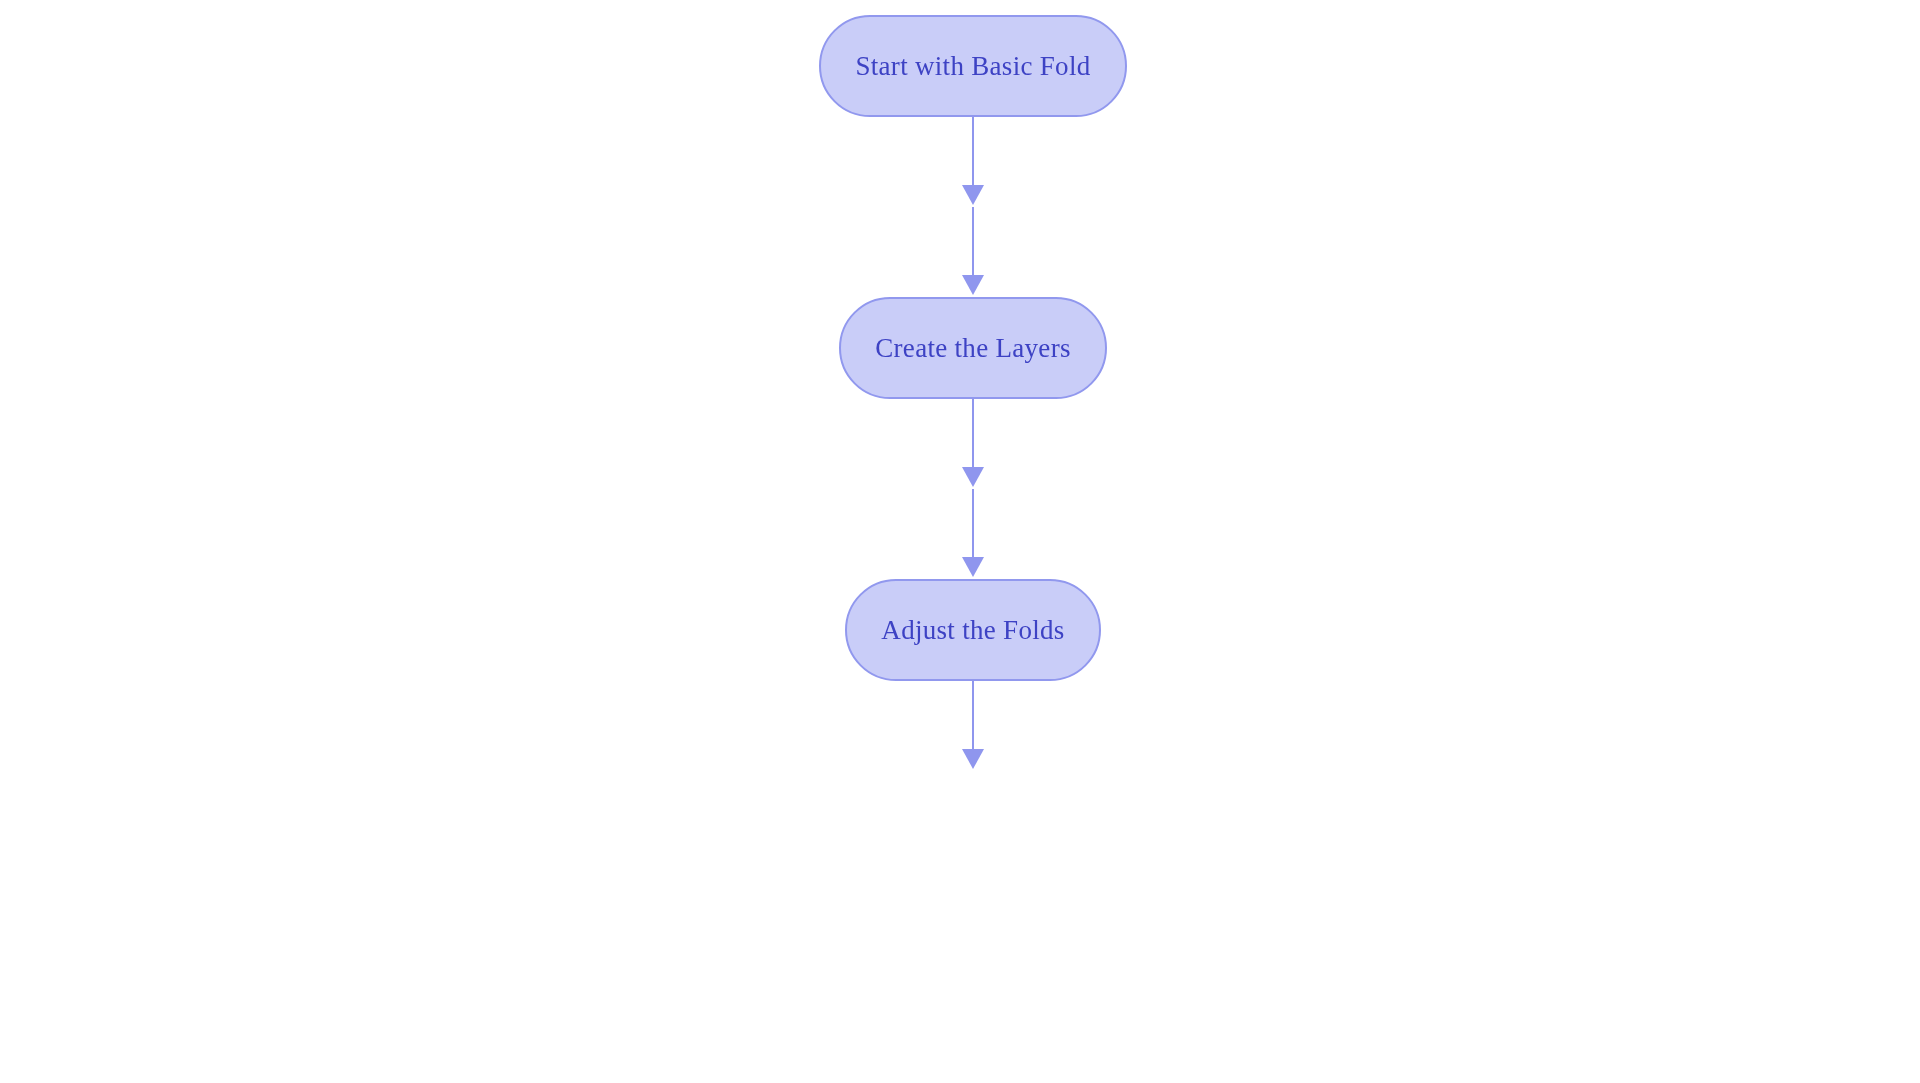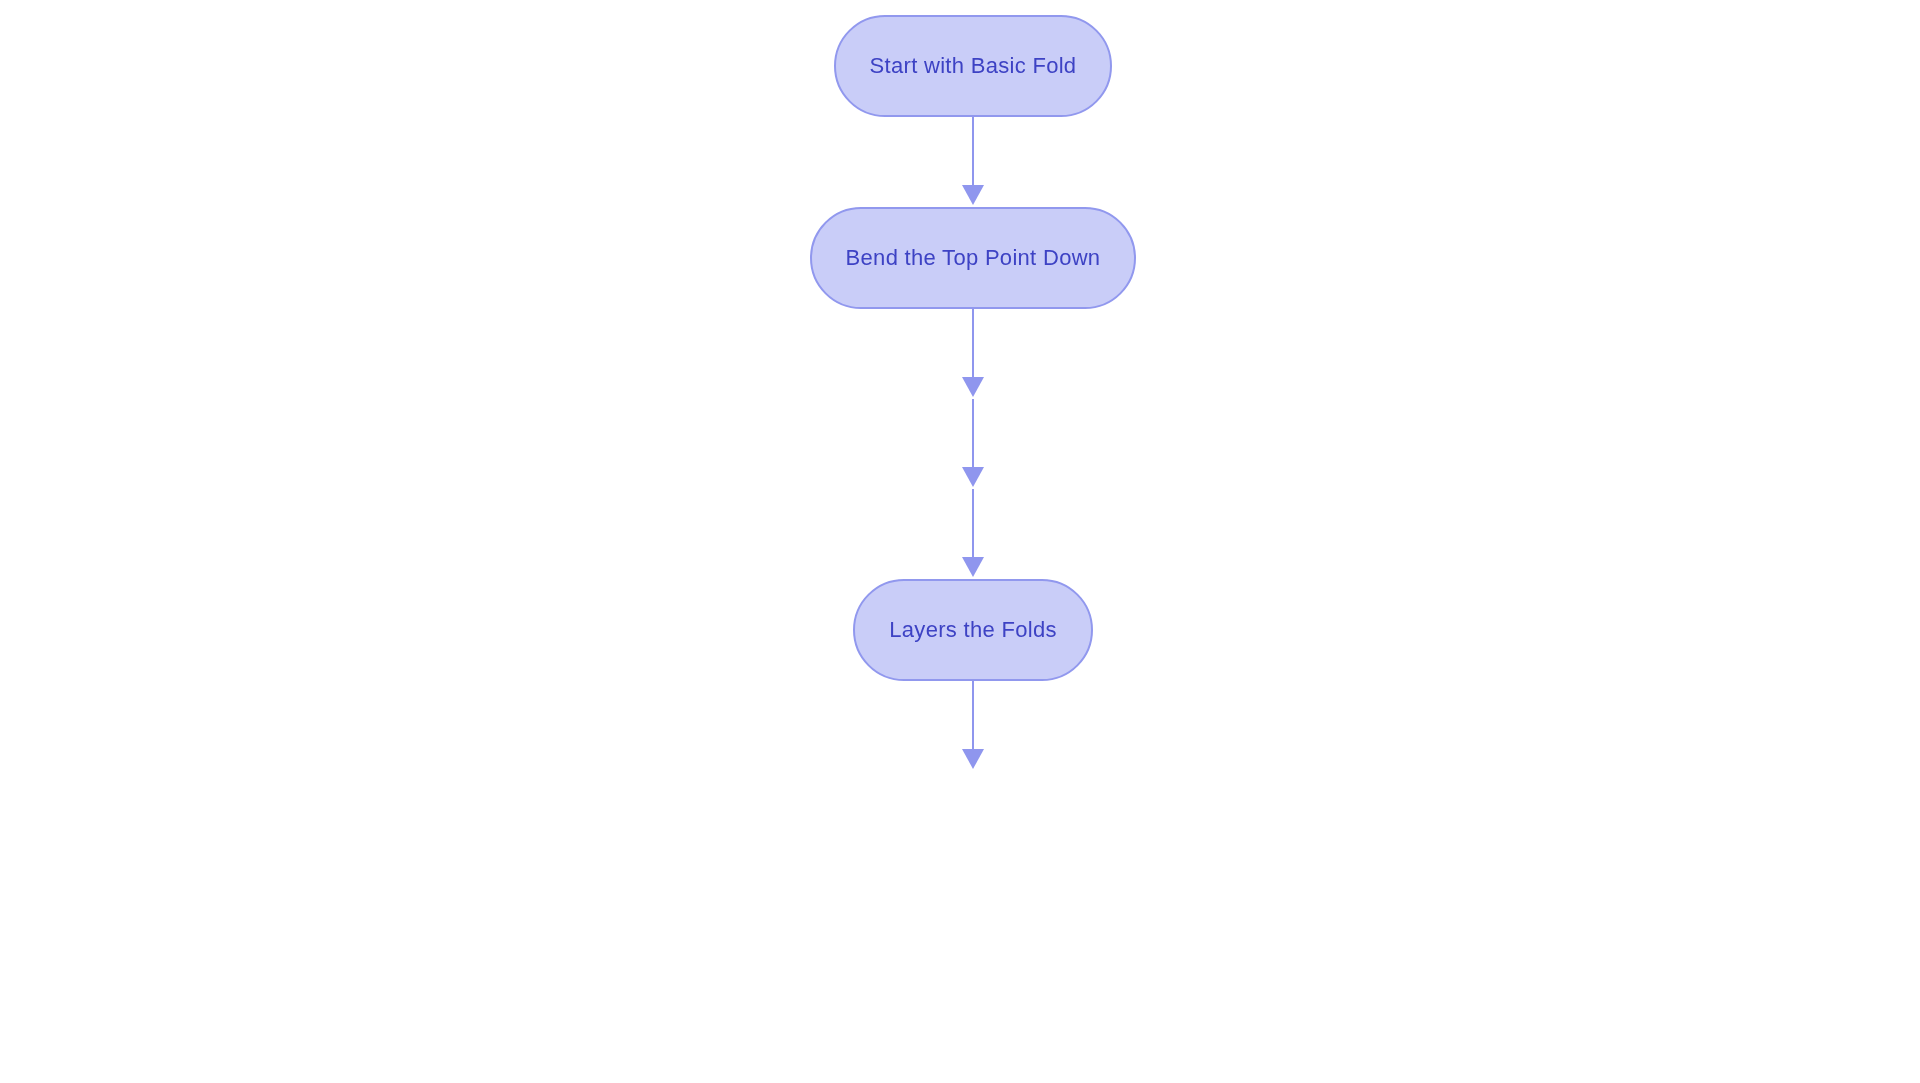--- a/index.html
+++ b/index.html
@@ -32,25 +32,26 @@
     padding:0 34px;
     min-width:240px;
     display:flex;
     align-items:center;
     justify-content:center;
     background:var(--node-fill);
     border:2px solid var(--node-border);
     border-radius:51px;
   }
   .node-label{
-    font-size:22px;
+    font-size:27px;
     letter-spacing:0.3px;
     color:var(--node-text);
     white-space:nowrap;
     text-align:center;
+    font-family:Liberation Serif, serif;
   }
   .connector{
     height:90px;
     width:24px;
     display:flex;
     flex-direction:column;
     align-items:center;
   }
   .arrow-line{
     flex:1 1 auto;
@@ -73,43 +74,43 @@
 
     <div class="node">
       <span class="node-label">Start with Basic Fold</span>
     </div>
 
     <div class="connector">
       <div class="arrow-line"></div>
       <div class="arrow-head"></div>
     </div>
 
+
+    <div class="connector">
+      <div class="arrow-line"></div>
+      <div class="arrow-head"></div>
+    </div>
+
     <div class="node">
-      <span class="node-label">Bend the Top Point Down</span>
+      <span class="node-label">Create the Layers</span>
     </div>
 
     <div class="connector">
       <div class="arrow-line"></div>
       <div class="arrow-head"></div>
     </div>
 
 
     <div class="connector">
       <div class="arrow-line"></div>
       <div class="arrow-head"></div>
     </div>
 
-
-    <div class="connector">
-      <div class="arrow-line"></div>
-      <div class="arrow-head"></div>
-    </div>
-
     <div class="node">
-      <span class="node-label">Layers the Folds</span>
+      <span class="node-label">Adjust the Folds</span>
     </div>
 
     <div class="connector">
       <div class="arrow-line"></div>
       <div class="arrow-head"></div>
     </div>
 
 
   </div>
 </div>

